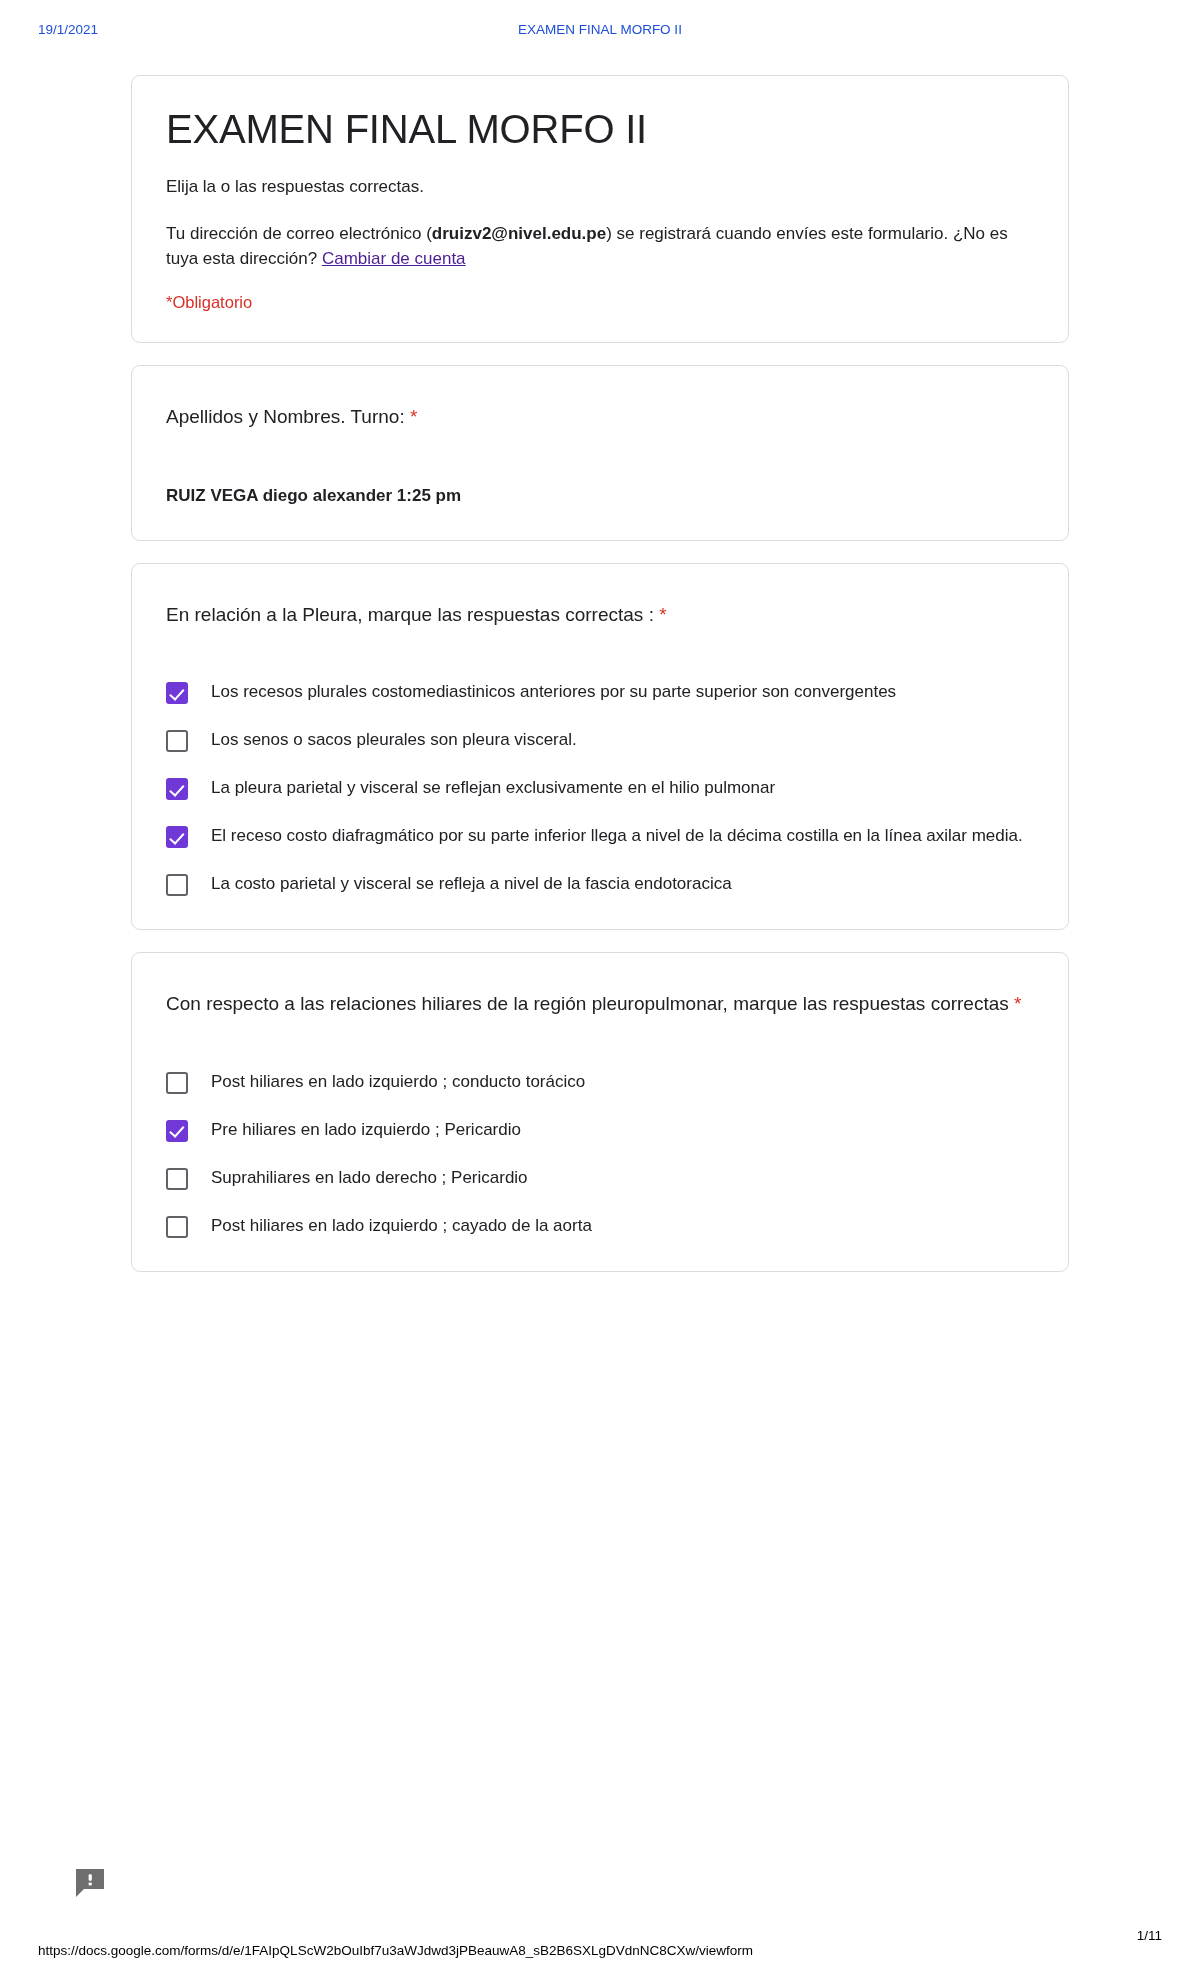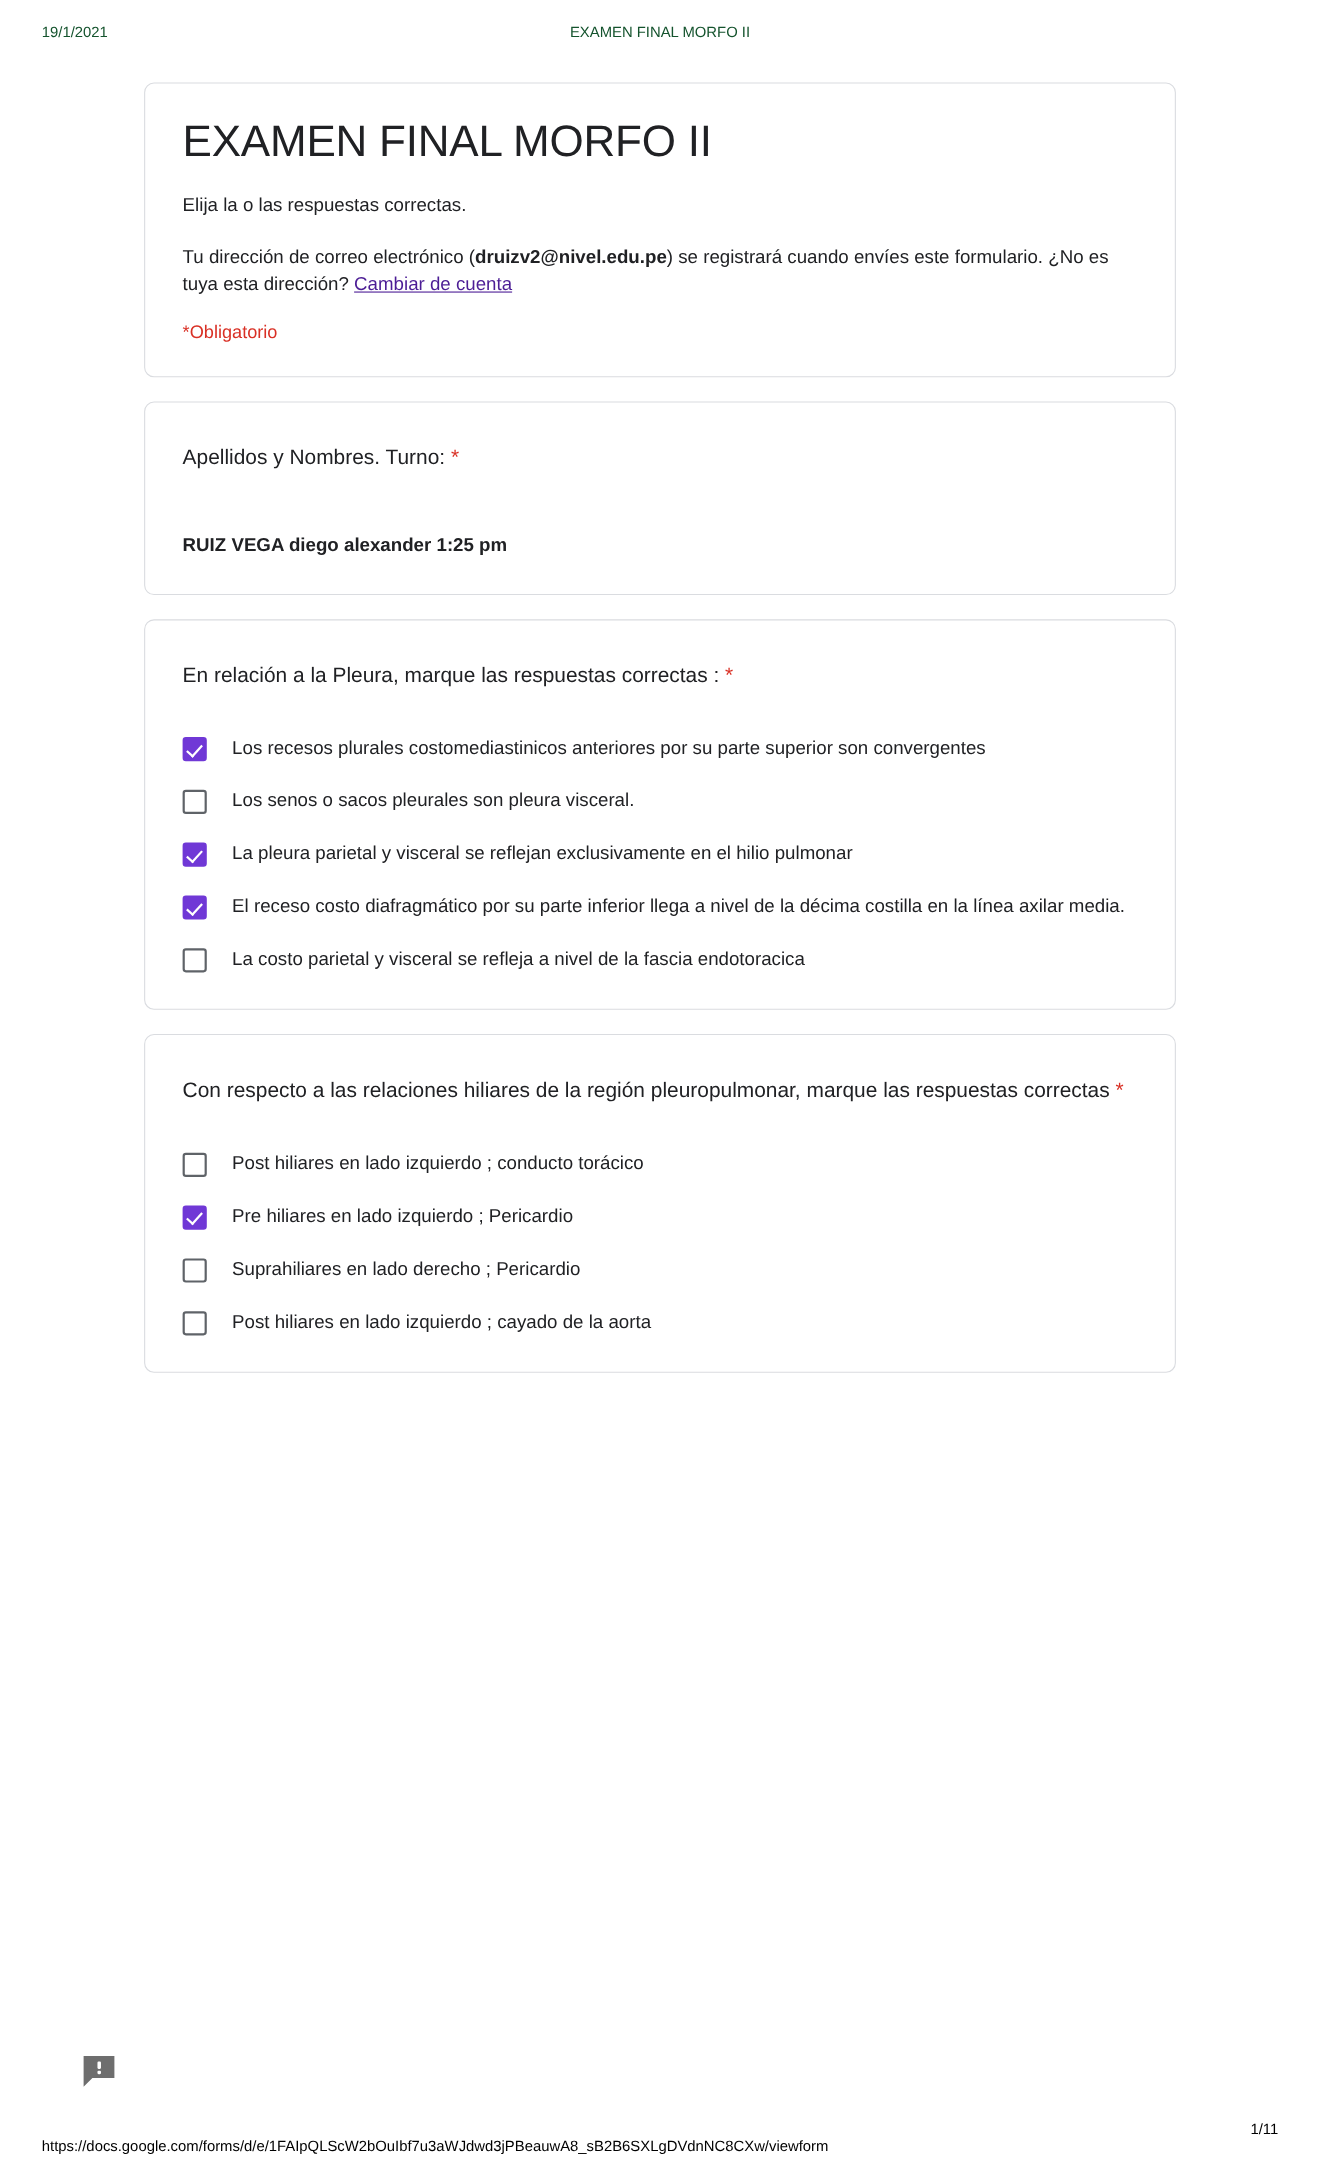--- a/index.html
+++ b/index.html
@@ -17,21 +17,21 @@
   }
 
   
   .print-header {
     position: absolute;
     top: 22px;
     left: 0;
     width: 1200px;
     height: 20px;
     font-size: 13.5px;
-    color: #14532d;
+    color: #1d4ed8;
   }
   .print-header .ph-date {
     position: absolute;
     left: 38px;
     top: 0;
     white-space: nowrap;
   }
   .print-header .ph-title {
     position: absolute;
     left: 0;
@@ -100,21 +100,21 @@
   }
   .short-answer {
     font-size: 17px;
     color: #202124;
     margin-top: 55px;
     padding-bottom: 4px;
     font-weight: bold;
   }
 
   .options {
-    margin-top: 40px;
+    margin-top: 52px;
   }
   .option-row {
     display: flex;
     align-items: flex-start;
     margin-bottom: 23px;
   }
   .option-row:last-child { margin-bottom: 2px; }
 
   .cbox {
     flex: 0 0 auto;

